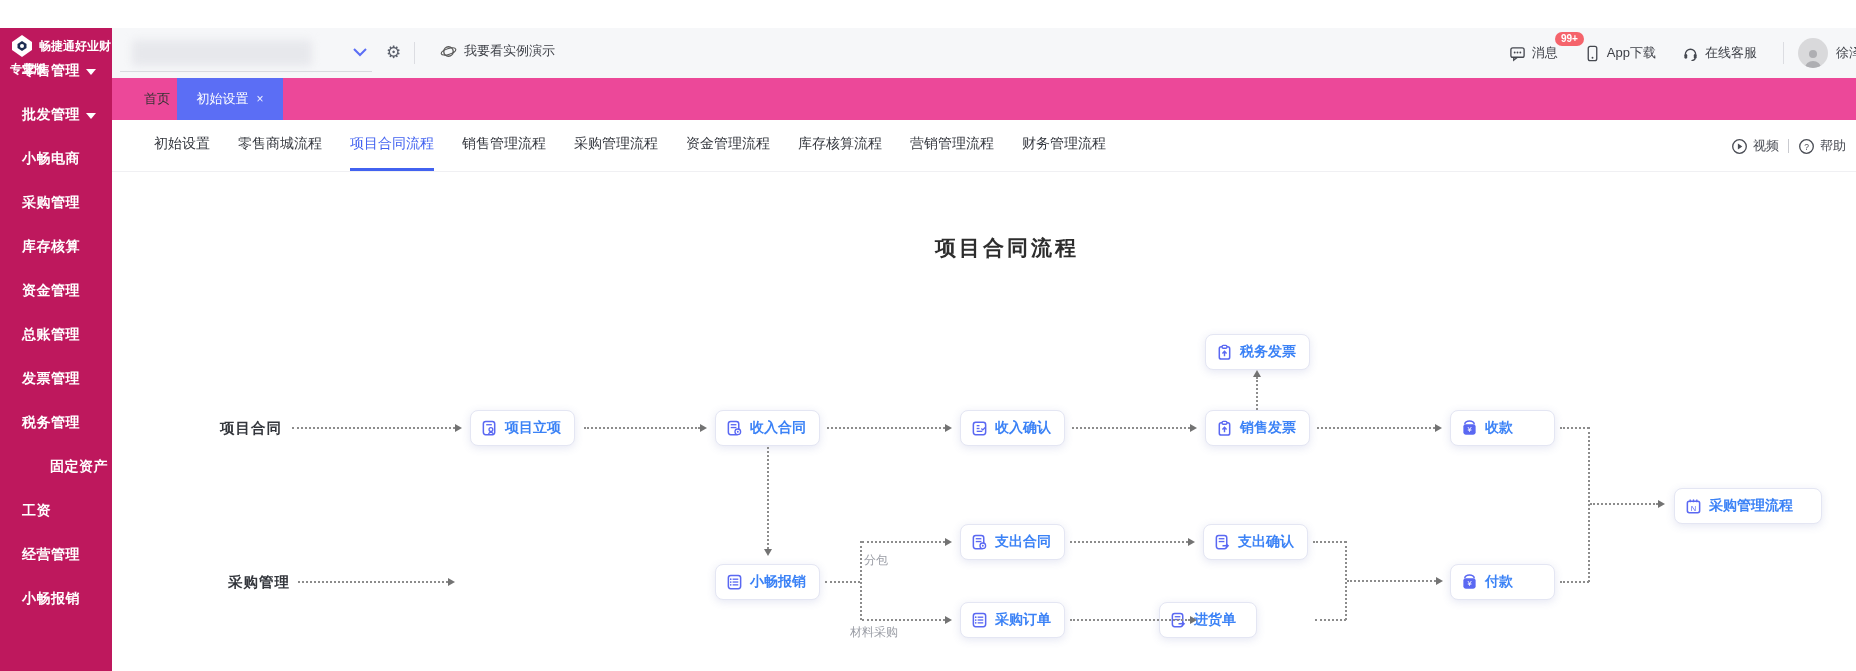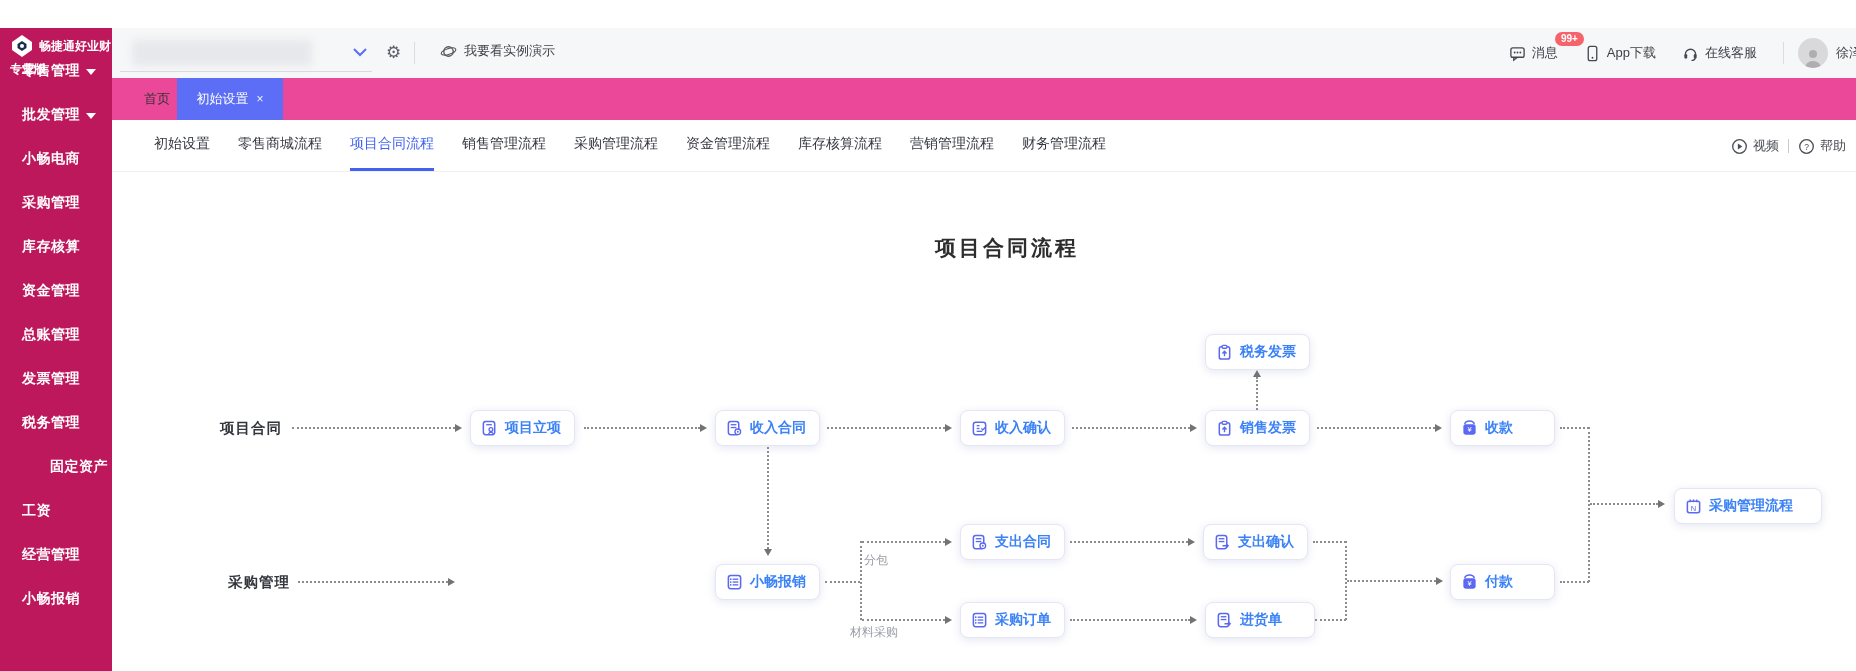--- a/index.html
+++ b/index.html
@@ -334,21 +334,21 @@
           <rect x="2.5" y="1.5" width="13" height="14" rx="2.5" fill="none" stroke="#5a68f2" stroke-width="1.6"></rect>
           <line x1="7" y1="5.5" x2="13" y2="5.5" stroke="#5a68f2" stroke-width="1.4"></line>
           <line x1="7" y1="8.5" x2="13" y2="8.5" stroke="#5a68f2" stroke-width="1.4"></line>
           <line x1="7" y1="11.5" x2="13" y2="11.5" stroke="#5a68f2" stroke-width="1.4"></line>
           <circle cx="5" cy="5.5" r=".9" fill="#5a68f2"></circle>
           <circle cx="5" cy="8.5" r=".9" fill="#5a68f2"></circle>
           <circle cx="5" cy="11.5" r=".9" fill="#5a68f2"></circle>
         </svg>
         <span>采购订单</span>
       </div>
-      <div class="node" style="left: 1205px; top: 602px; width: 110px;">
+      <div class="node" style="left: 1159px; top: 602px; width: 98px;">
         <svg viewBox="0 0 18 18" class="nico">
           <rect x="2.5" y="1.5" width="11" height="14" rx="2.5" fill="none" stroke="#5a68f2" stroke-width="1.6"></rect>
           <line x1="5" y1="5" x2="11" y2="5" stroke="#5a68f2" stroke-width="1.4"></line>
           <line x1="5" y1="8" x2="11" y2="8" stroke="#5a68f2" stroke-width="1.4"></line>
           <path d="M9 12.5 L15 12.5 M12.8 10.5 L15 12.5 L12.8 14.5" fill="none" stroke="#5a68f2" stroke-width="1.5"></path>
         </svg>
         <span>进货单</span>
       </div>
       <div class="node" style="left: 1450px; top: 564px; width: 105px;">
         <svg viewBox="0 0 18 18" class="nico">

